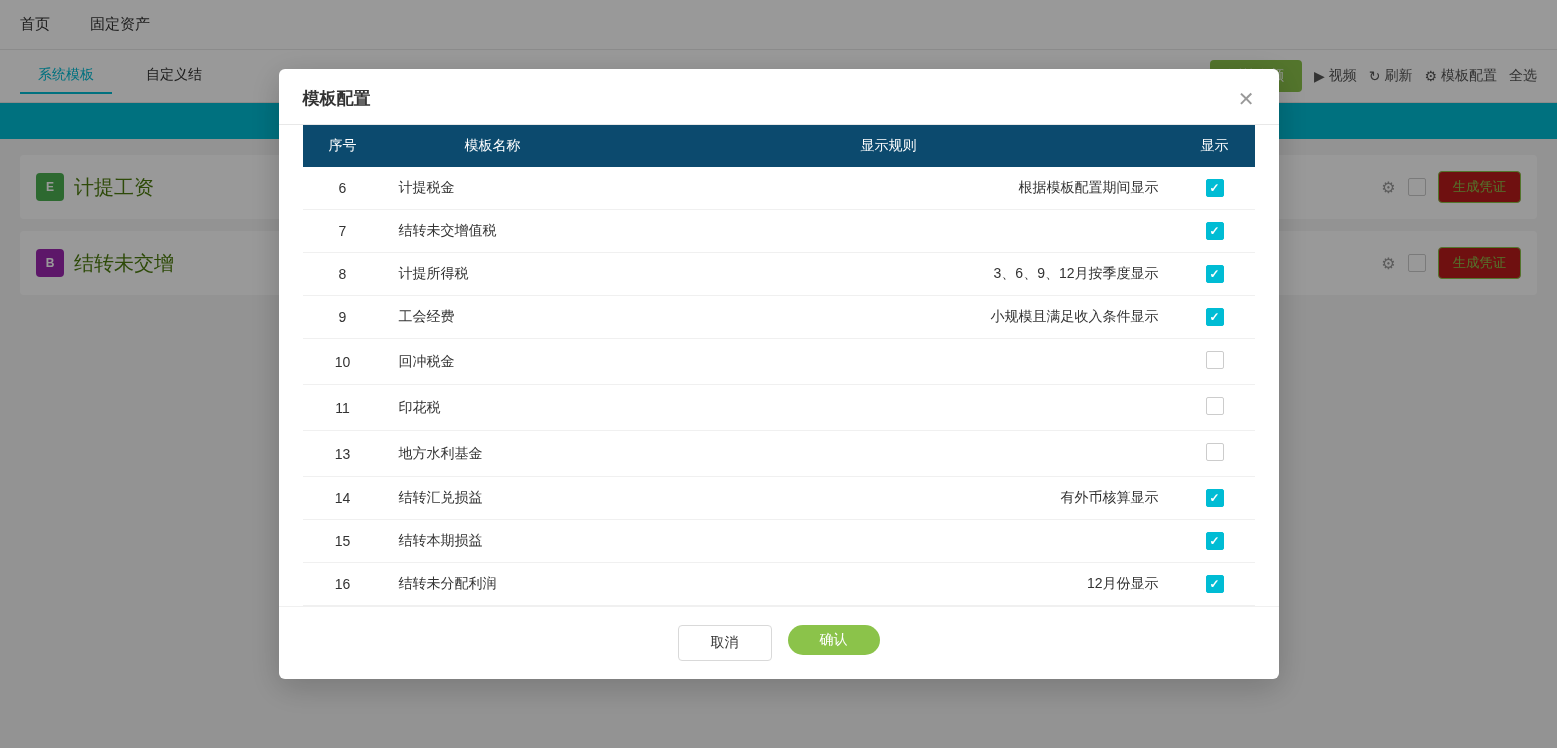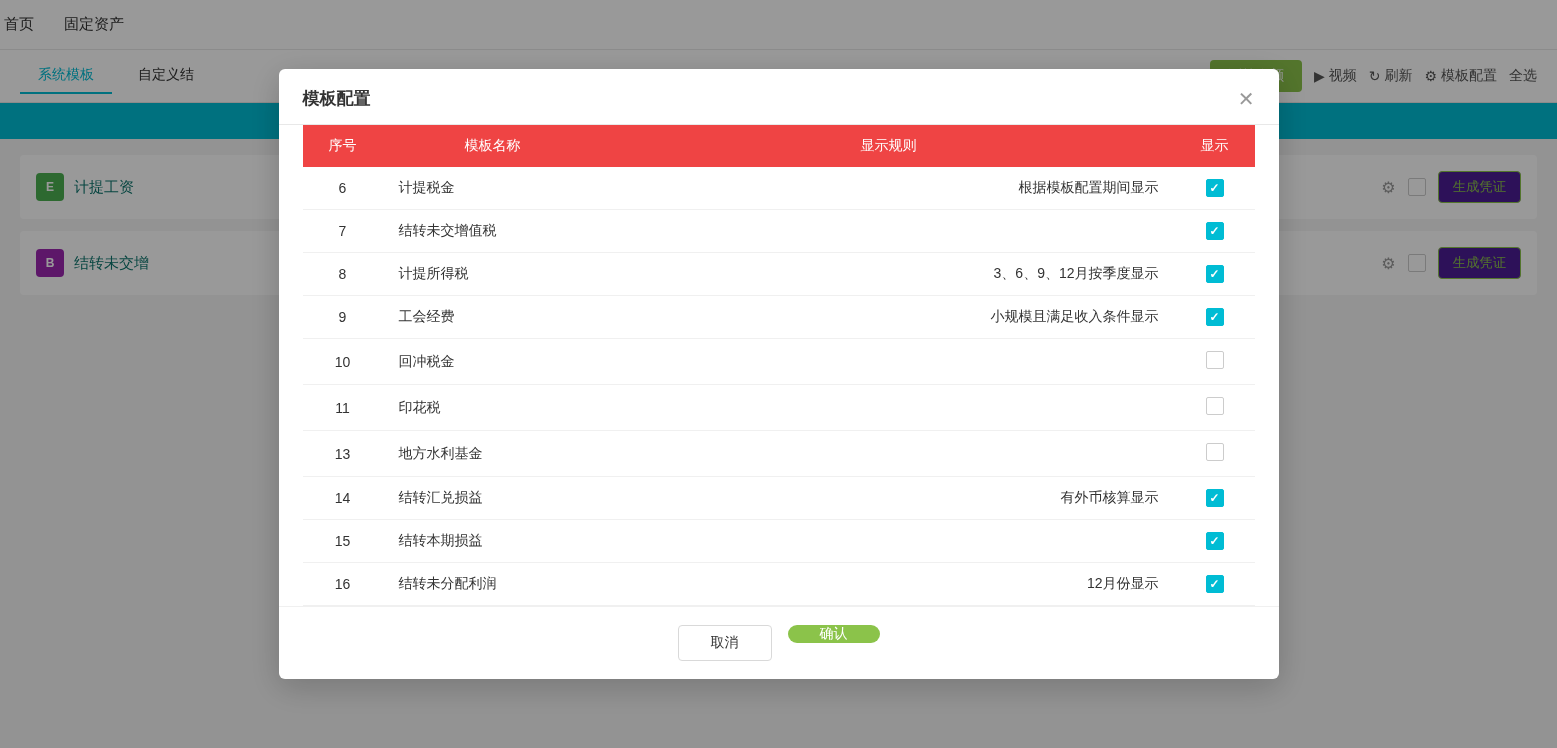--- a/index.html
+++ b/index.html
@@ -20,42 +20,42 @@
       width: 100%; height: 100%;
       background: #f5f5f5;
     }
 
     
     .top-nav {
       background: #fff;
       height: 50px;
       display: flex;
       align-items: center;
-      padding: 0 4px;
-      gap: 30px;
+      padding: 0 20px;
+      gap: 40px;
       border-bottom: 1px solid #e8e8e8;
     }
     .top-nav-item {
       font-size: 15px;
       color: #333;
       cursor: pointer;
     }
 
     
     .sub-header {
       background: #fff;
       padding: 8px 20px;
       display: flex;
       align-items: center;
       justify-content: space-between;
       border-bottom: 1px solid #e8e8e8;
     }
     .tabs-row {
       display: flex;
-      gap: 8px;
+      gap: 16px;
     }
     .tab-item {
       padding: 8px 18px;
       cursor: pointer;
       color: #333;
       border-bottom: 2px solid transparent;
     }
     .tab-item.active {
       color: #00bcd4;
       border-bottom: 2px solid #00bcd4;
@@ -107,31 +107,31 @@
       border-radius: 4px;
       display: flex;
       align-items: center;
       justify-content: center;
       font-size: 12px;
       color: #fff;
       font-weight: bold;
     }
     .icon-green { background: #4caf50; }
     .icon-purple { background: #9c27b0; }
-    .card-title { font-size: 15px; color: #0f766e; }
+    .card-title { font-size: 20px; color: #4d7c0f; }
     .card-amount { font-size: 28px; font-weight: bold; color: #333; }
     .card-right {
       display: flex;
       align-items: center;
       gap: 12px;
     }
     .btn-voucher {
       border: 1px solid #8bc34a;
       color: #8bc34a;
-      background: #4c1d95;
+      background: #b91c1c;
       padding: 6px 14px;
       border-radius: 4px;
       cursor: pointer;
     }
     .gear-icon {
       color: #999;
       cursor: pointer;
       font-size: 16px;
     }
 
@@ -179,21 +179,21 @@
       max-height: 580px;
       overflow-y: auto;
     }
 
     
     .config-table {
       width: 100%;
       border-collapse: collapse;
     }
     .config-table thead tr {
-      background: #ef4444;
+      background: #0c4a6e;
     }
     .config-table thead th {
       color: #fff;
       padding: 12px 16px;
       text-align: center;
       font-weight: normal;
       font-size: 14px;
     }
     .config-table thead th:first-child {
       width: 80px;
@@ -273,21 +273,21 @@
       color: #333;
       padding: 8px 32px;
       border-radius: 4px;
       cursor: pointer;
       font-size: 14px;
     }
     .btn-confirm {
       background: #8bc34a;
       border: none;
       color: #fff;
-      padding: 0 32px;
+      padding: 6px 32px;
       border-radius: 16px;
       cursor: pointer;
       font-size: 14px;
     }
 
     .teal-bar {
       background: #00bcd4;
       height: 36px;
       margin: 0 -24px;
       padding: 0 24px;

